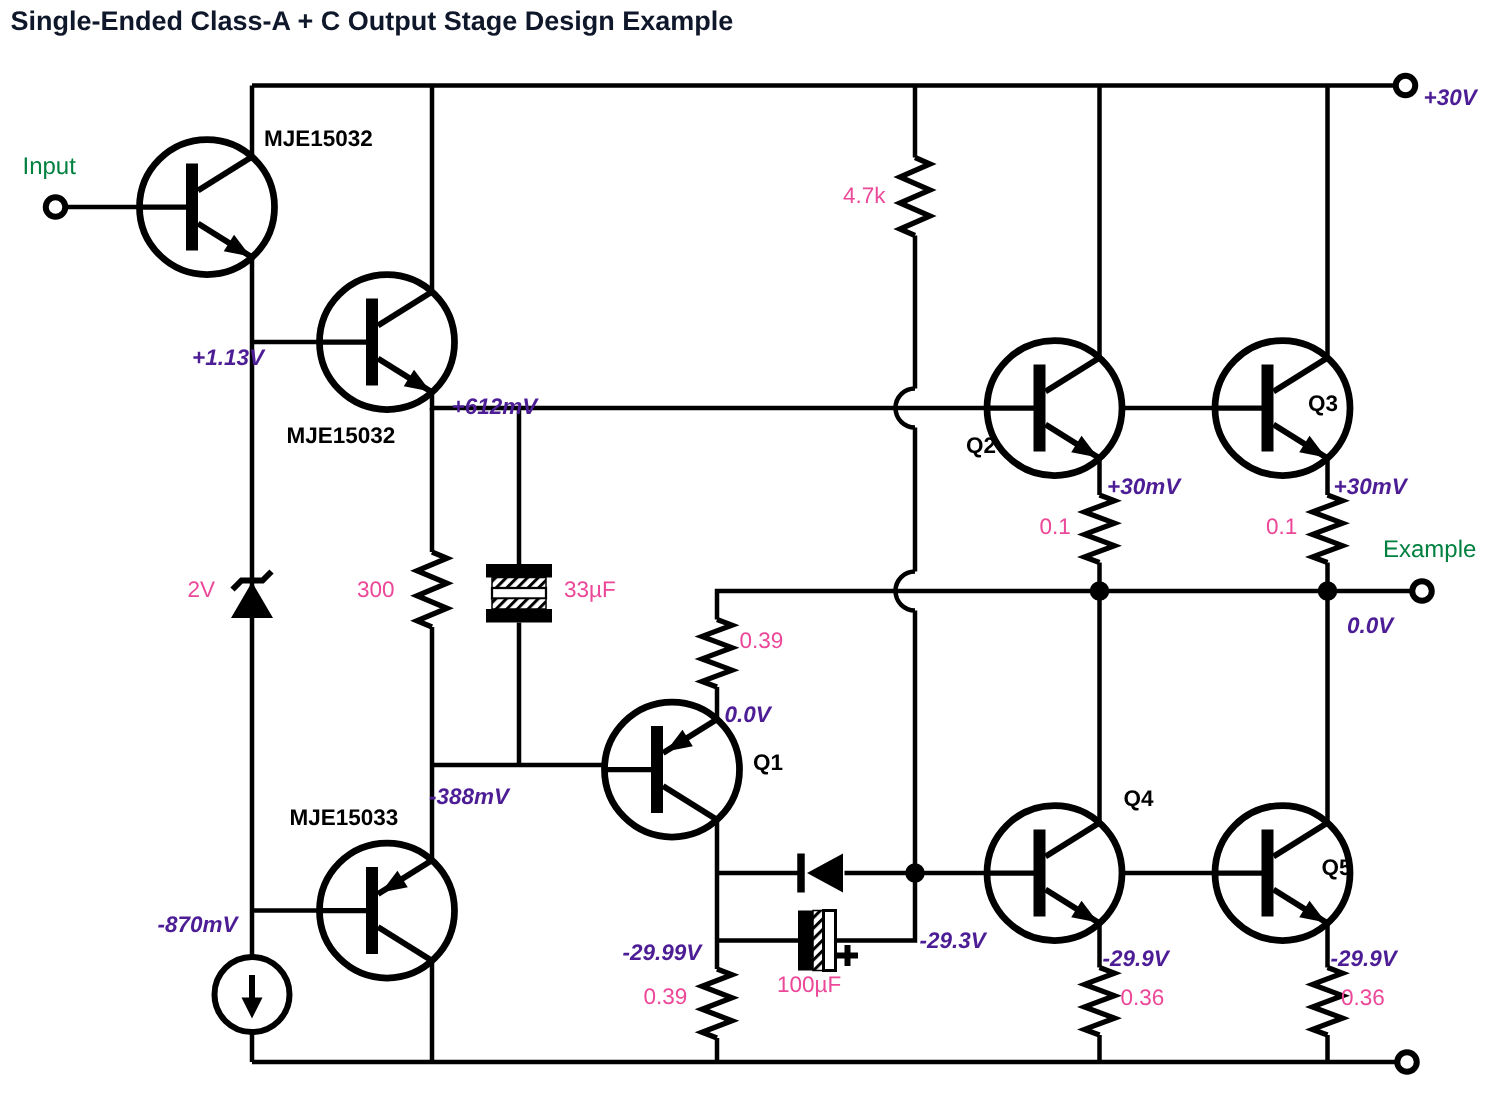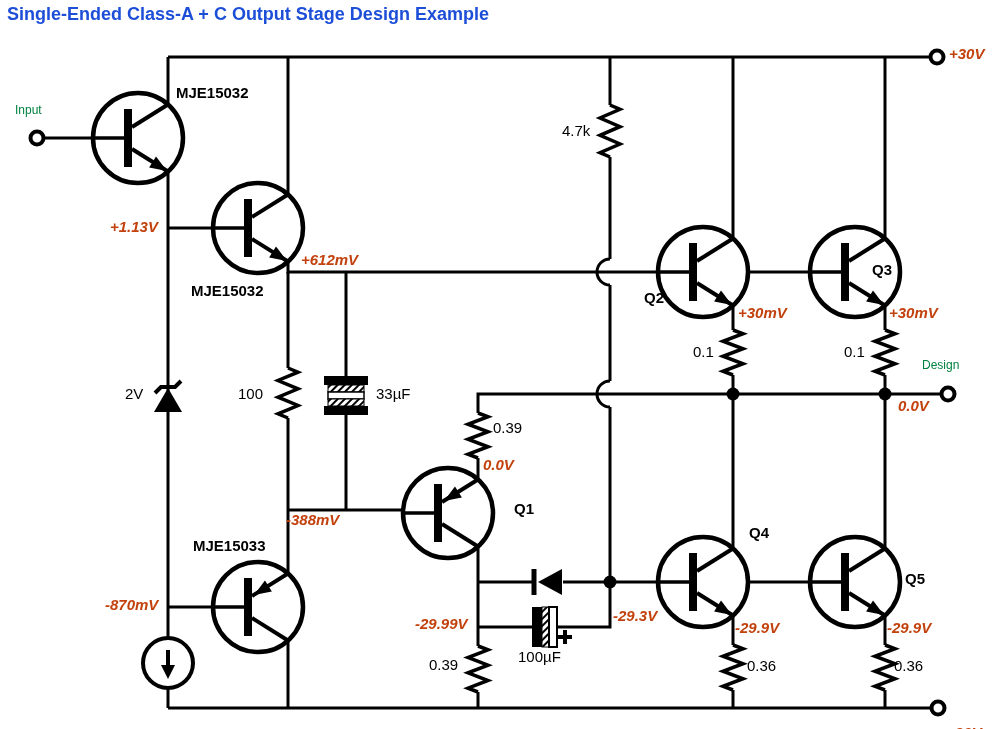--- a/index.html
+++ b/index.html
@@ -1,24 +1,24 @@
 <!DOCTYPE html>
 <html><head>
 <meta charset="utf-8">
 <style>
   html,body{margin:0;padding:0;background:#fff;}
   #stage{position:relative;width:1000px;height:729px;background:#ffffff;overflow:hidden;
          font-family:"Liberation Sans",sans-serif;}
   #schem{position:absolute;left:0;top:0;}
   .lbl{position:absolute;white-space:nowrap;line-height:1.05;font-family:"Liberation Sans",sans-serif;}
-  .t{font-size:18px;font-weight:bold;color:#1d4ed8;}
+  .t{font-size:18px;font-weight:bold;color:#0f172a;}
   .d{font-size:15px;font-weight:bold;color:#000;}
-  .v{font-size:15px;font-weight:bold;font-style:italic;color:#c2410c;}
-  .c{font-size:15px;color:#000000;}
-  .io{font-size:12px;color:#00813f;}
+  .v{font-size:15px;font-weight:bold;font-style:italic;color:#4c1d95;margin-top:12px;}
+  .c{font-size:15px;color:#ec4899;}
+  .io{font-size:16px;color:#00813f;}
 </style>
 </head>
 <body>
 
 <div id="stage">
   <svg id="schem" width="1000" height="729" viewBox="0 0 1000 729">
     <defs>
       <pattern id="hatch" patternUnits="userSpaceOnUse" width="5" height="5" patternTransform="rotate(45)">
         <rect width="5" height="5" fill="#fff"></rect>
         <line x1="1" y1="0" x2="1" y2="5" stroke="#000" stroke-width="2"></line>
@@ -143,46 +143,46 @@
       <circle cx="610" cy="582" r="6.5" fill="#000"></circle>
       <circle cx="37" cy="138" r="6.5" fill="#fff" stroke="#000" stroke-width="4"></circle>
       <circle cx="937" cy="57" r="6.5" fill="#fff" stroke="#000" stroke-width="4"></circle>
       <circle cx="948" cy="394" r="6.5" fill="#fff" stroke="#000" stroke-width="4"></circle>
       <circle cx="938" cy="708" r="6.5" fill="#fff" stroke="#000" stroke-width="4"></circle>
     </svg>
 
   <div class="lbl t" style="left:7px;top:5px">Single-Ended Class-A + C Output Stage Design Example</div>
   <div class="lbl io" style="left:15px;top:104px">Input</div>
   <div class="lbl d" style="left:176px;top:85px">MJE15032</div>
-  <div class="lbl v" style="left:110px;top:219px">+1.13V</div>
+  <div class="lbl v" style="left:128px;top:219px">+1.13V</div>
   <div class="lbl d" style="left:191px;top:283px">MJE15032</div>
   <div class="lbl v" style="left:301px;top:252px">+612mV</div>
   <div class="lbl c" style="left:125px;top:386px">2V</div>
-  <div class="lbl c" style="left:238px;top:386px">100</div>
+  <div class="lbl c" style="left:238px;top:386px">300</div>
   <div class="lbl c" style="left:376px;top:386px">33µF</div>
   <div class="lbl c" style="left:562px;top:123px">4.7k</div>
   <div class="lbl c" style="left:493px;top:420px">0.39</div>
   <div class="lbl v" style="left:483px;top:457px">0.0V</div>
-  <div class="lbl d" style="left:514px;top:501px">Q1</div>
+  <div class="lbl d" style="left:502px;top:501px">Q1</div>
   <div class="lbl v" style="left:286px;top:512px">-388mV</div>
   <div class="lbl d" style="left:193px;top:538px">MJE15033</div>
   <div class="lbl v" style="left:105px;top:597px">-870mV</div>
   <div class="lbl d" style="left:644px;top:290px">Q2</div>
   <div class="lbl v" style="left:738px;top:305px">+30mV</div>
   <div class="lbl c" style="left:693px;top:344px">0.1</div>
   <div class="lbl d" style="left:872px;top:262px">Q3</div>
   <div class="lbl v" style="left:889px;top:305px">+30mV</div>
   <div class="lbl c" style="left:844px;top:344px">0.1</div>
-  <div class="lbl io" style="left:922px;top:359px">Design</div>
+  <div class="lbl io" style="left:922px;top:359px">Example</div>
   <div class="lbl v" style="left:898px;top:398px">0.0V</div>
   <div class="lbl v" style="left:949px;top:46px">+30V</div>
   <div class="lbl v" style="left:415px;top:616px">-29.99V</div>
   <div class="lbl c" style="left:518px;top:649px">100µF</div>
   <div class="lbl v" style="left:613px;top:608px">-29.3V</div>
   <div class="lbl d" style="left:749px;top:525px">Q4</div>
   <div class="lbl v" style="left:735px;top:620px">-29.9V</div>
   <div class="lbl c" style="left:747px;top:658px">0.36</div>
-  <div class="lbl d" style="left:905px;top:571px">Q5</div>
+  <div class="lbl d" style="left:881px;top:571px">Q5</div>
   <div class="lbl v" style="left:887px;top:620px">-29.9V</div>
   <div class="lbl c" style="left:894px;top:658px">0.36</div>
   <div class="lbl v" style="left:950px;top:725px">-30V</div>
   <div class="lbl c" style="left:429px;top:657px">0.39</div>
 </div>
 
 </body></html>

